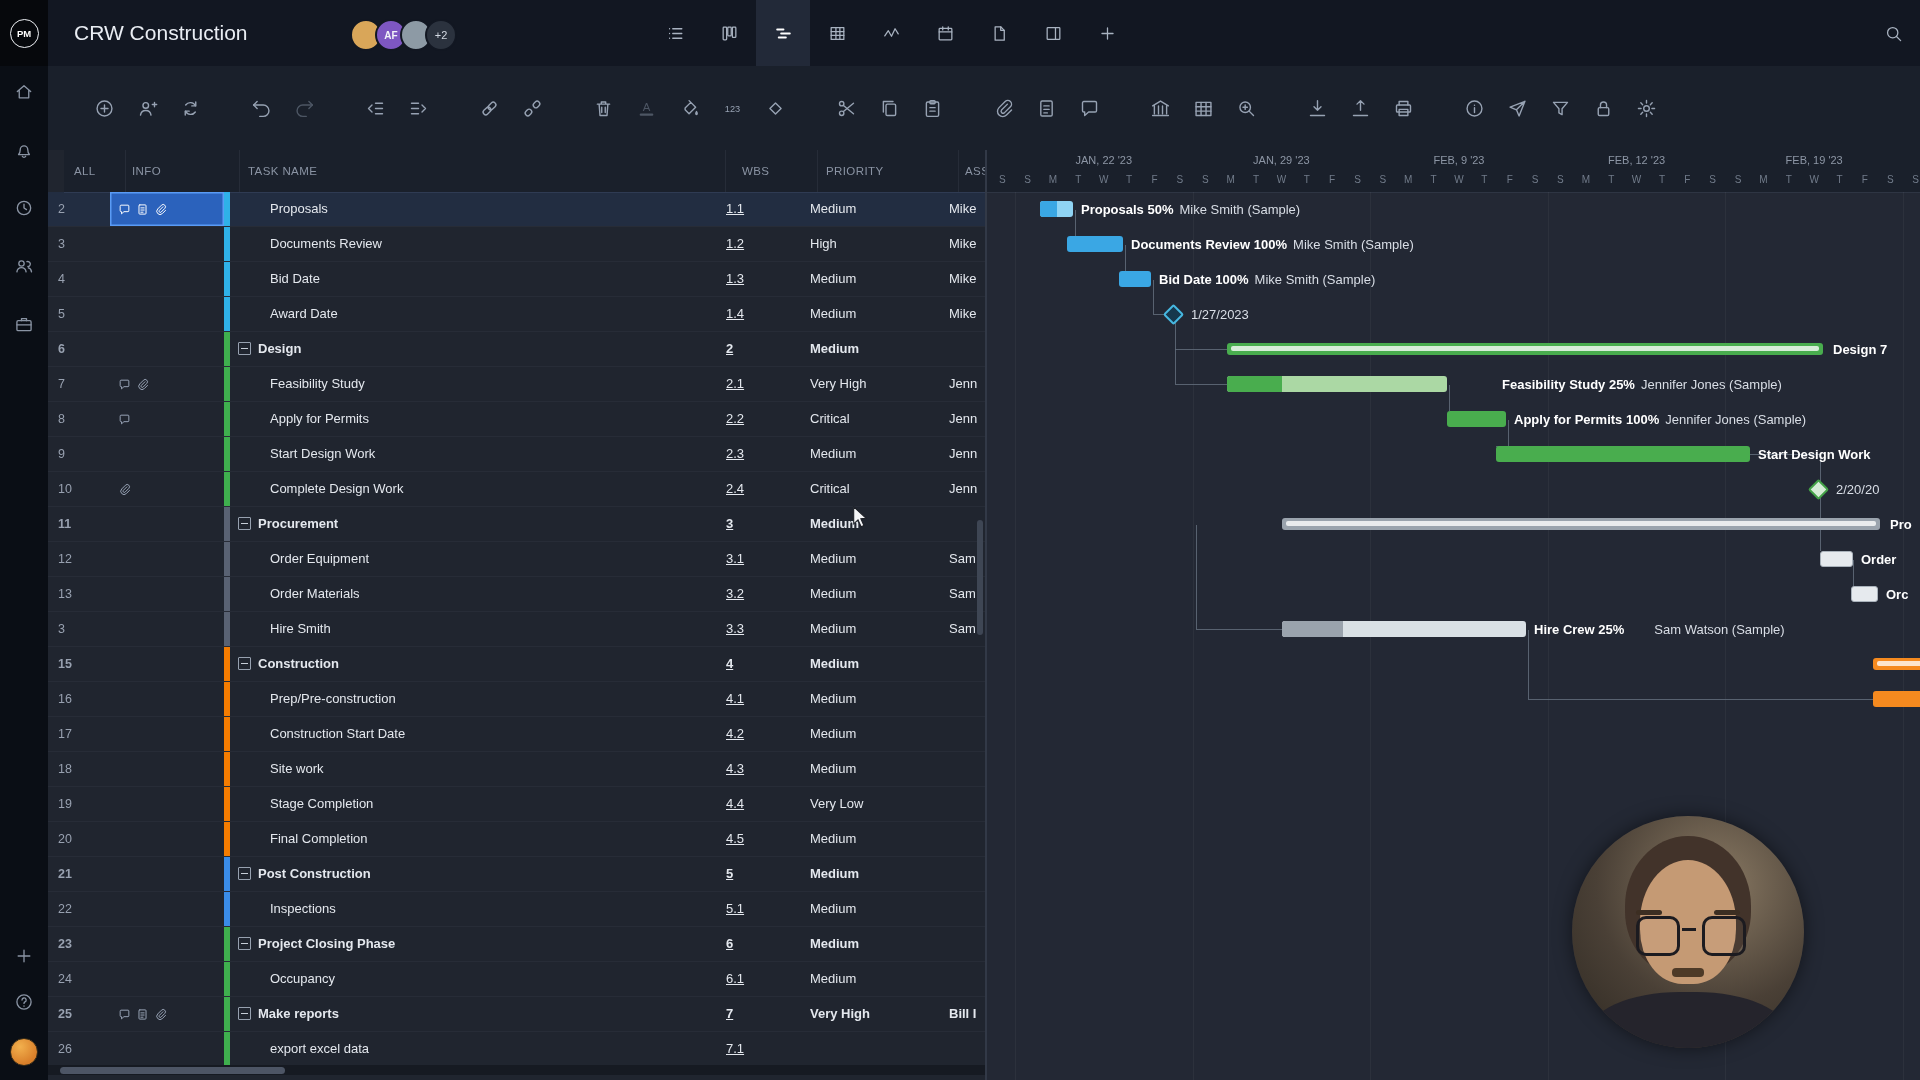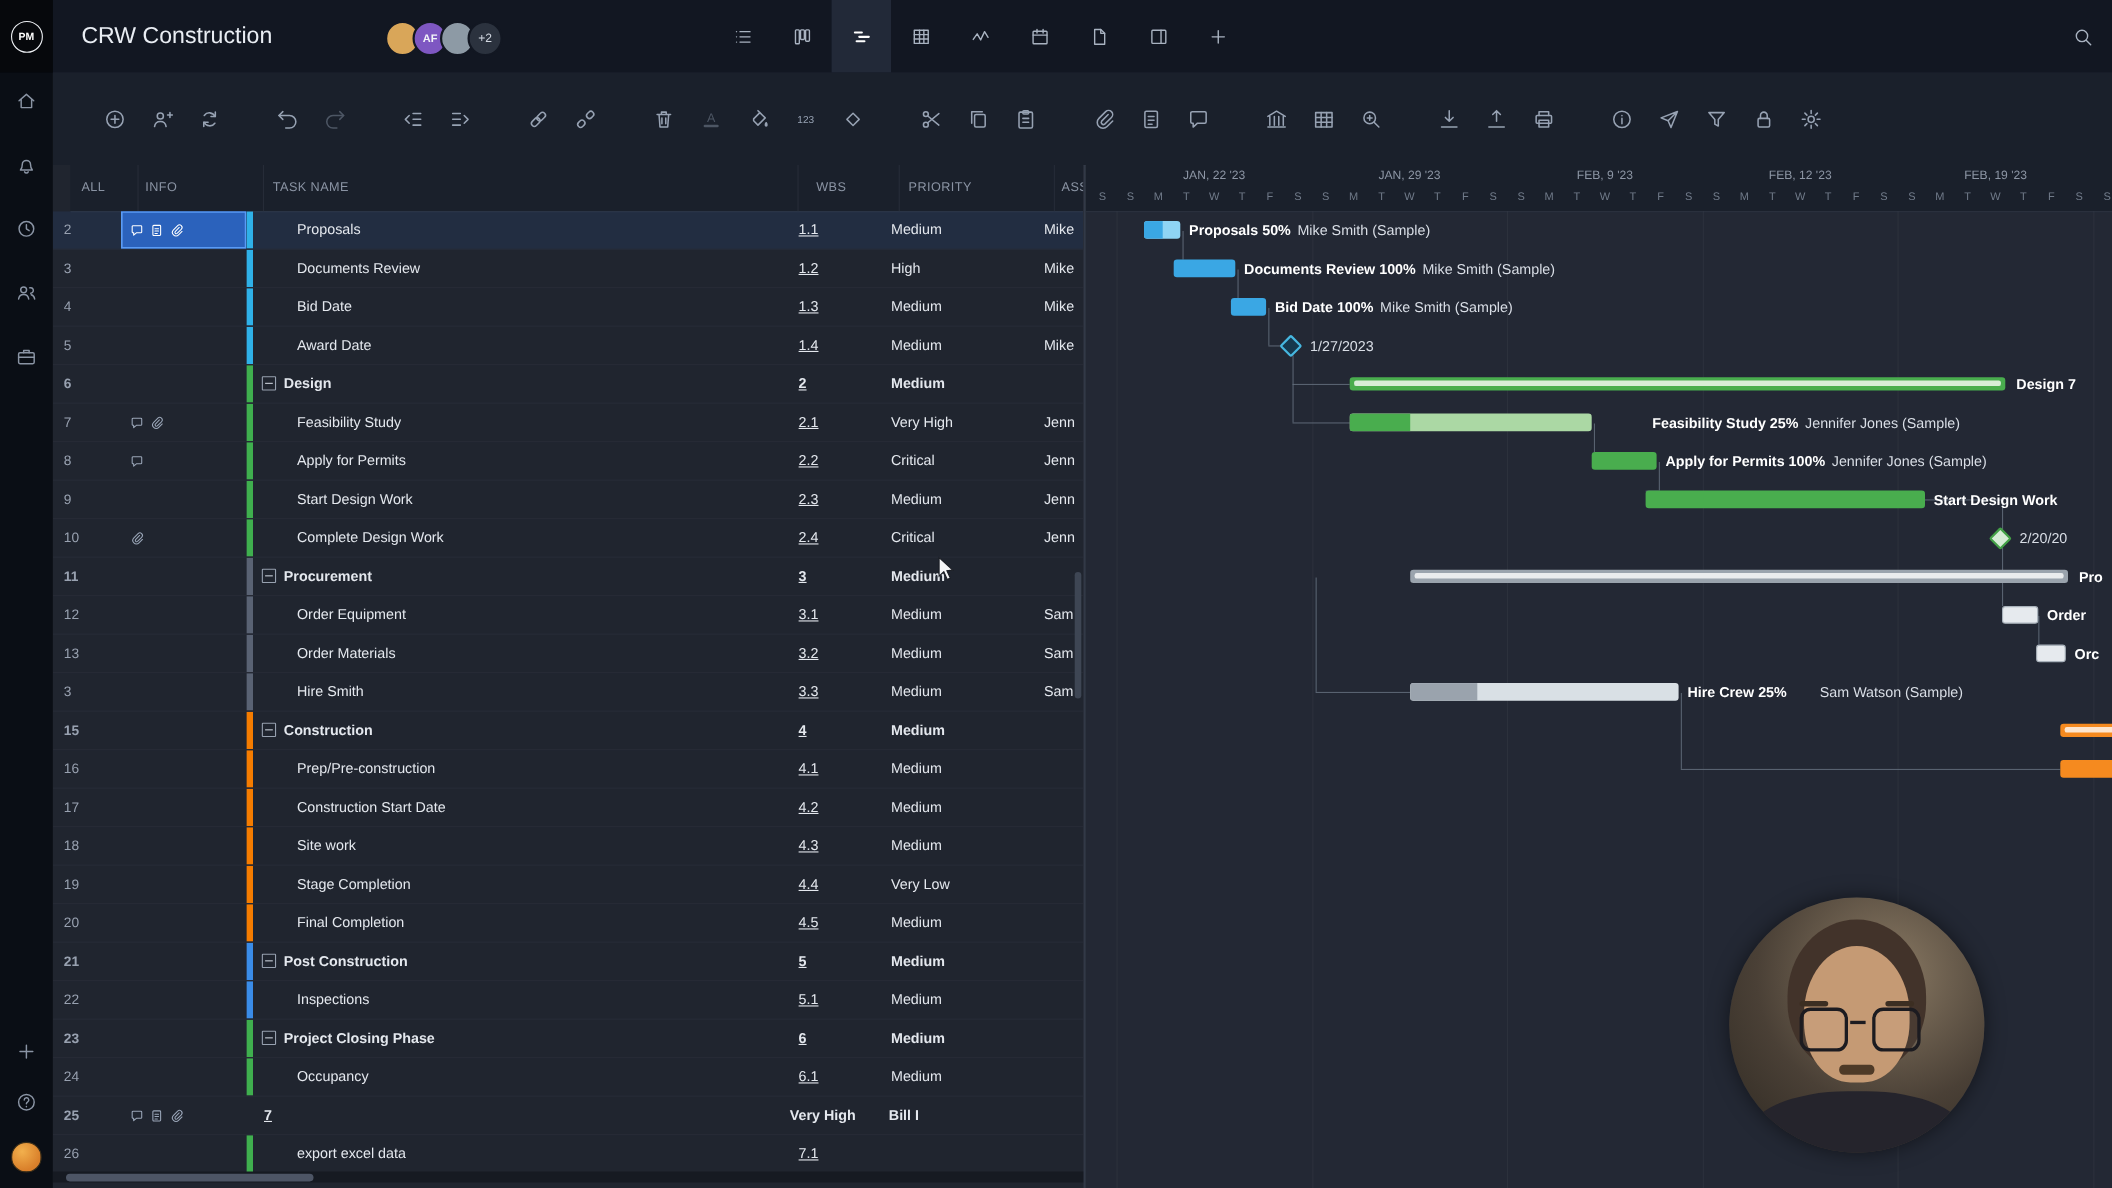--- a/index.html
+++ b/index.html
@@ -827,20 +827,21 @@
                 <svg class="ic" style="width: 13px; height: 13px;">
                   <use href="#i-note"></use>
                 </svg>
               </span>
               <span class="iinfo">
                 <svg class="ic" style="width: 13px; height: 13px;">
                   <use href="#i-clip"></use>
                 </svg>
               </span>
             </div>
+            <div class="cell task"><span class="strip" style="background: rgb(63, 175, 78);"></span><span class="collapse"></span><span>Make reports</span></div>
             <div class="cell wbs">7</div>
             <div class="cell pri">Very High</div>
             <div class="cell asg">Bill I</div>
           </div>
           <div class="trow gridcols">
             <div class="cell num">26</div>
             <div class="cell info"></div>
             <div class="cell task"><span class="strip" style="background: rgb(63, 175, 78);"></span><span>export excel data</span></div>
             <div class="cell wbs">7.1</div>
             <div class="cell pri"></div>

